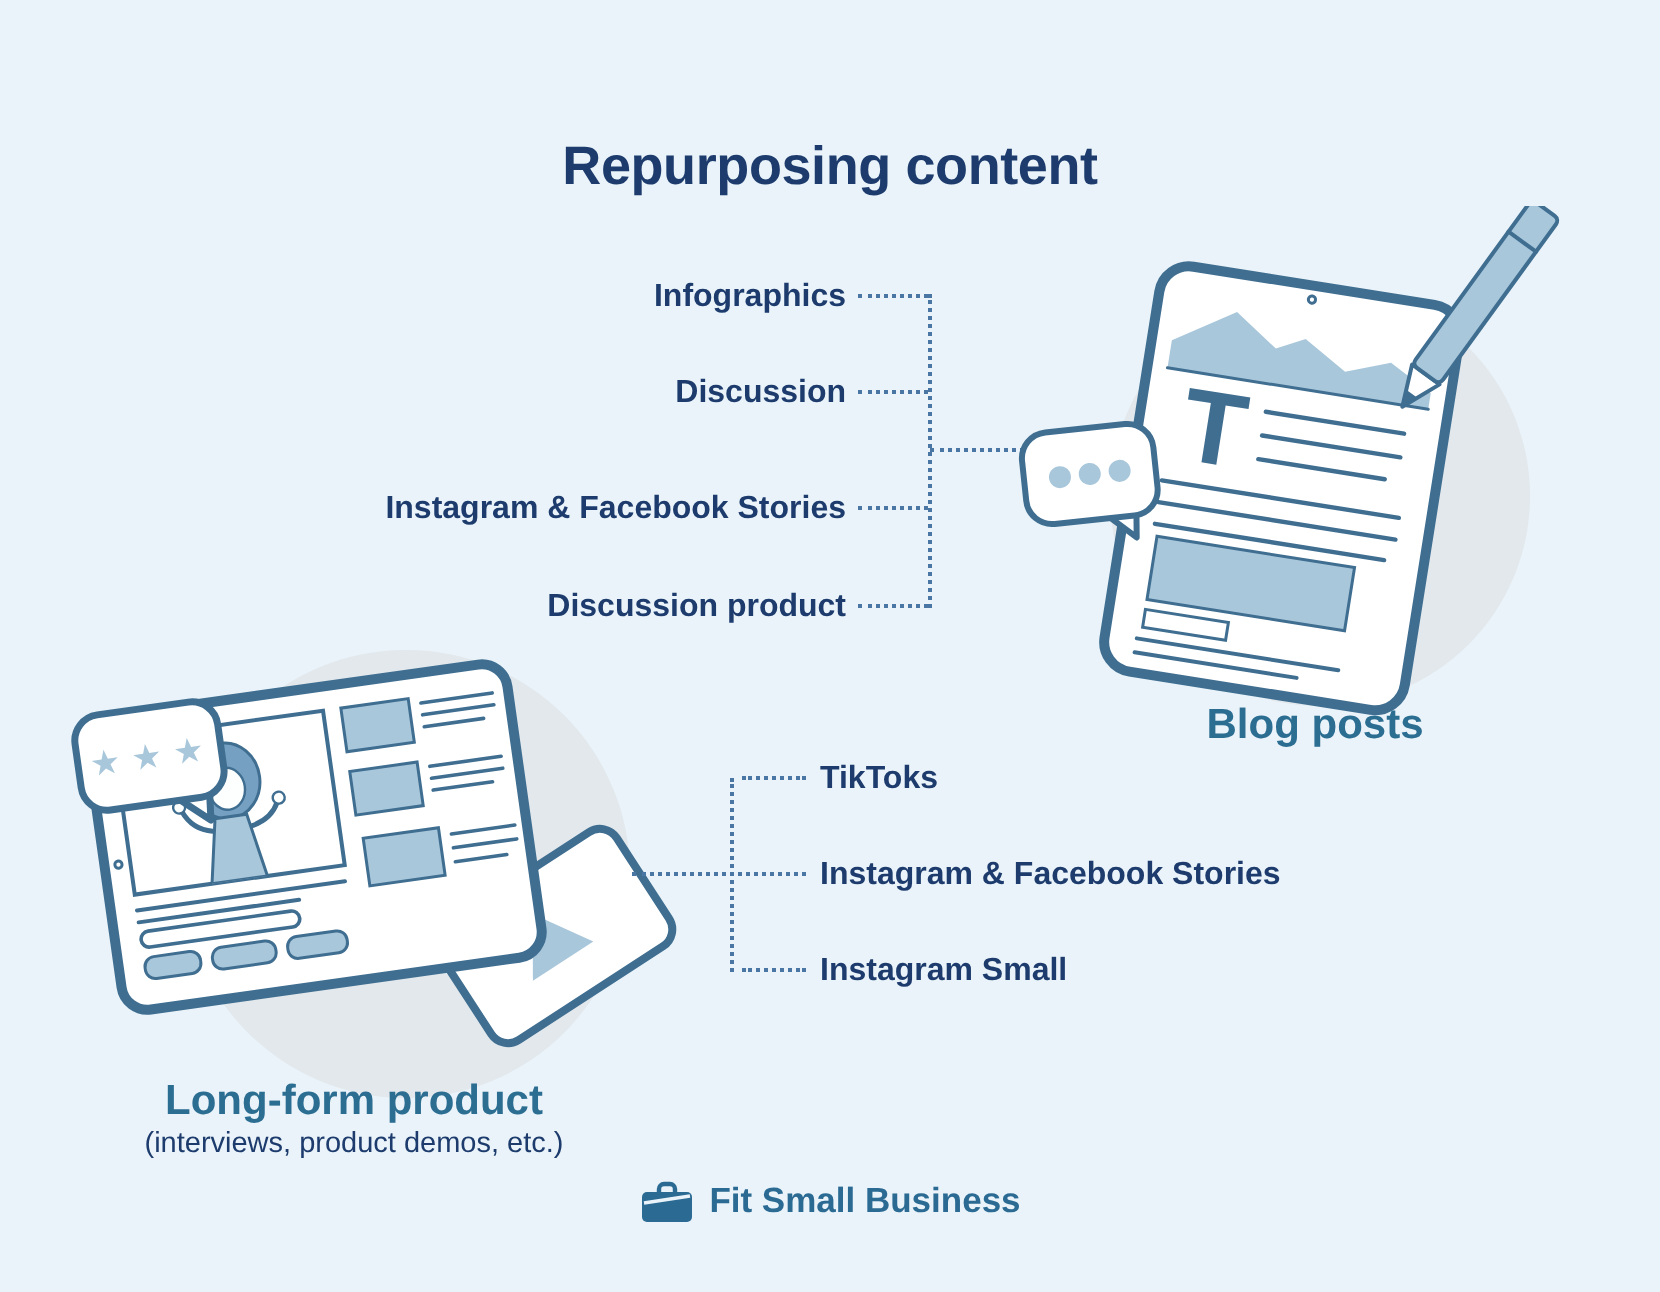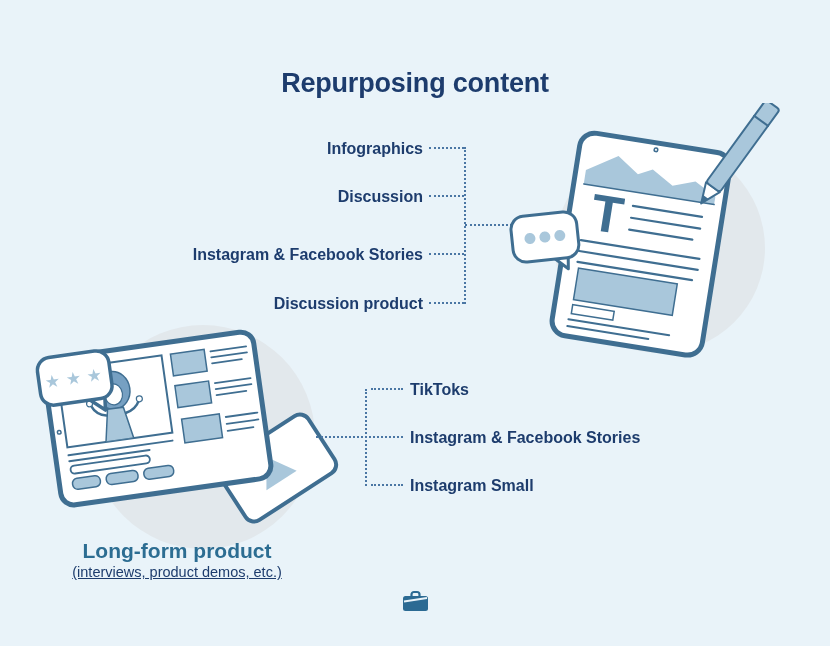--- a/index.html
+++ b/index.html
@@ -11,21 +11,21 @@
     font-family:"Liberation Sans",sans-serif;overflow:hidden;}
   .title{position:absolute;top:46px;left:0;width:830px;text-align:center;
     font-size:27px;font-weight:800;color:var(--navy);letter-spacing:-0.2px;margin-top:22px;}
   .item-label{position:absolute;font-size:16px;font-weight:700;color:var(--navy);
     white-space:nowrap;line-height:19px;}
   .left-label{right:407px;text-align:left;}
   .right-label{left:410px;text-align:center;}
   .dot-h{position:absolute;height:0;border-top:2px dotted var(--dotted);}
   .dot-v{position:absolute;width:0;border-left:2px dotted var(--dotted);}
   .caption{position:absolute;text-align:center;font-size:21px;font-weight:800;color:var(--teal);}
-  .subcaption{position:absolute;text-align:center;font-size:14.5px;font-weight:400;color:var(--navy);text-decoration:underline;}
+  .subcaption{position:absolute;text-align:center;font-size:14.5px;font-weight:400;color:var(--navy);}
   .ill{position:absolute;}
   .ill-white{fill:#ffffff;stroke:var(--outline);}
   .ill-fill{fill:var(--fill-light);stroke:var(--outline);}
   .ill-fill-ns{fill:var(--fill-light);stroke:none;}
   .ill-stroke{fill:none;stroke:var(--outline);}
   .ill-line{stroke:var(--outline);stroke-linecap:round;}
   .ill-dark{fill:var(--outline);}
   .ill-circle{fill:var(--circle-bg);}
   .hair{fill:var(--hair);stroke:var(--outline);}
   .face{fill:#fdfefe;stroke:var(--outline);}
@@ -84,20 +84,21 @@
       <line class="ill-line" x1="104" y1="-8.5" x2="104" y2="8.5" stroke-width="2"></line>
     </g>
     <g transform="translate(45,135) rotate(-6)">
       <path class="ill-white" d="M6,20 L20,33 L22,12 Z" stroke-width="3" stroke-linejoin="round"></path>
       <rect class="ill-white" x="-33" y="-24" width="66" height="46" rx="13" stroke-width="3"></rect>
       <circle class="ill-fill-ns" cx="-15" cy="-1" r="5.5"></circle>
       <circle class="ill-fill-ns" cx="0" cy="-1" r="5.5"></circle>
       <circle class="ill-fill-ns" cx="15" cy="-1" r="5.5"></circle>
     </g>
   </svg>
+  <div class="caption" style="left:570px;top:351px;width:175px">Blog posts</div>
 
   <svg class="ill" style="left:12px;top:316px" width="335" height="240" viewBox="0 0 335 240">
     <circle class="ill-circle" cx="191" cy="121" r="112"></circle>
     <g transform="translate(265,152) rotate(-33)">
       <rect class="ill-white" x="-53" y="-34" width="106" height="68" rx="10" stroke-width="4"></rect>
       <polygon class="ill-fill-ns" points="-3,-15 15,13 -21,13"></polygon>
     </g>
     <g transform="translate(30,44) rotate(-8)">
       <rect class="ill-white" x="0" y="0" width="212" height="148" rx="13" stroke-width="5"></rect>
       <circle class="ill-stroke" cx="7" cy="74" r="1.8" stroke-width="1.5"></circle>
@@ -162,15 +163,16 @@
   <div class="dot-h" style="top:484px;left:371px;width:32px"></div>
   <div class="dot-v" style="top:389px;left:365px;height:97px"></div>
   <div class="dot-h" style="top:436px;left:316px;width:87px"></div>
 
   <div class="footer">
     <svg width="27" height="23" viewBox="0 0 27 23">
       <path d="M9.5,8 V5.5 a2.5,2.5 0 0 1 2.5,-2.5 h3 a2.5,2.5 0 0 1 2.5,2.5 V8" fill="none" stroke="var(--brand)" stroke-width="2.2"></path>
       <rect x="1" y="7" width="25" height="15" rx="2.5" fill="var(--brand)"></rect>
       <line x1="2" y1="12.5" x2="25" y2="9" stroke="var(--background)" stroke-width="1.8"></line>
     </svg>
+    <span class="brand-text">Fit Small Business</span>
   </div>
 
 </div>
 
 </body></html>

